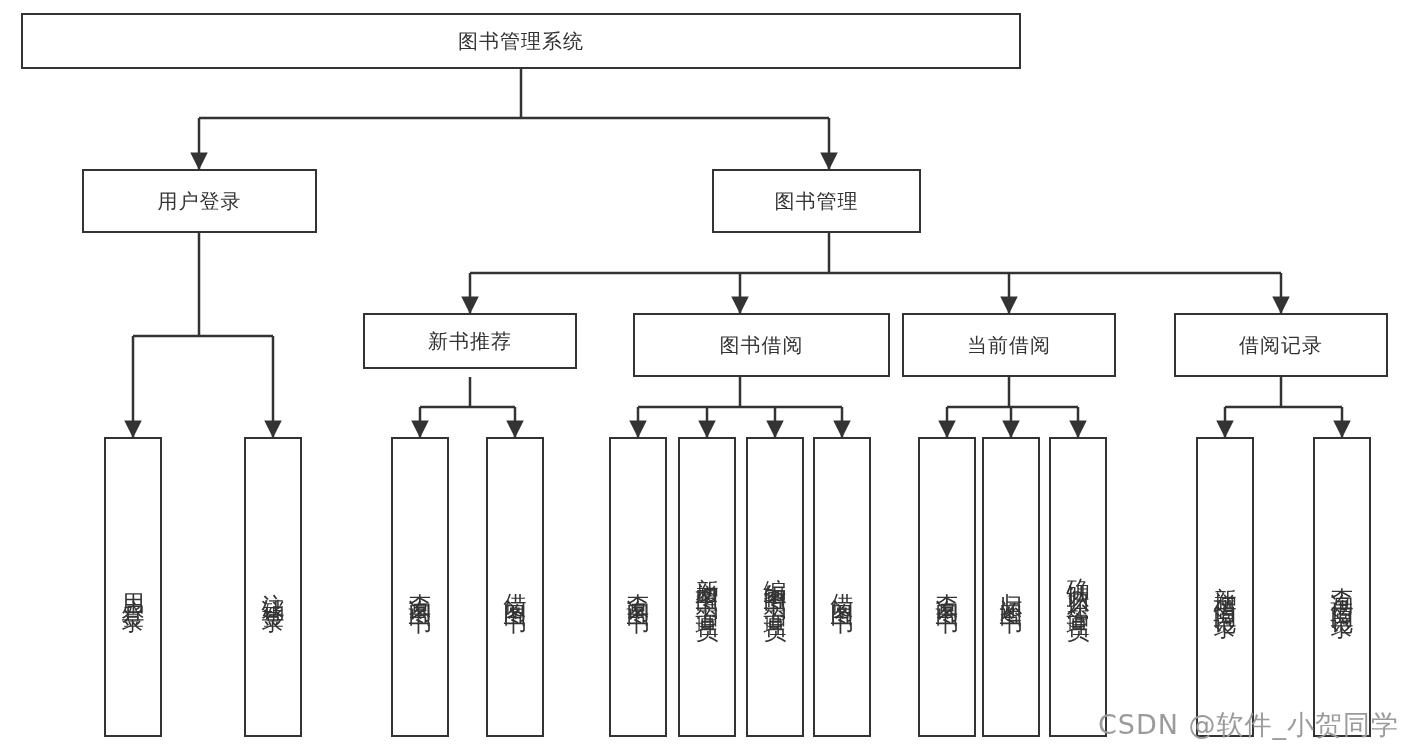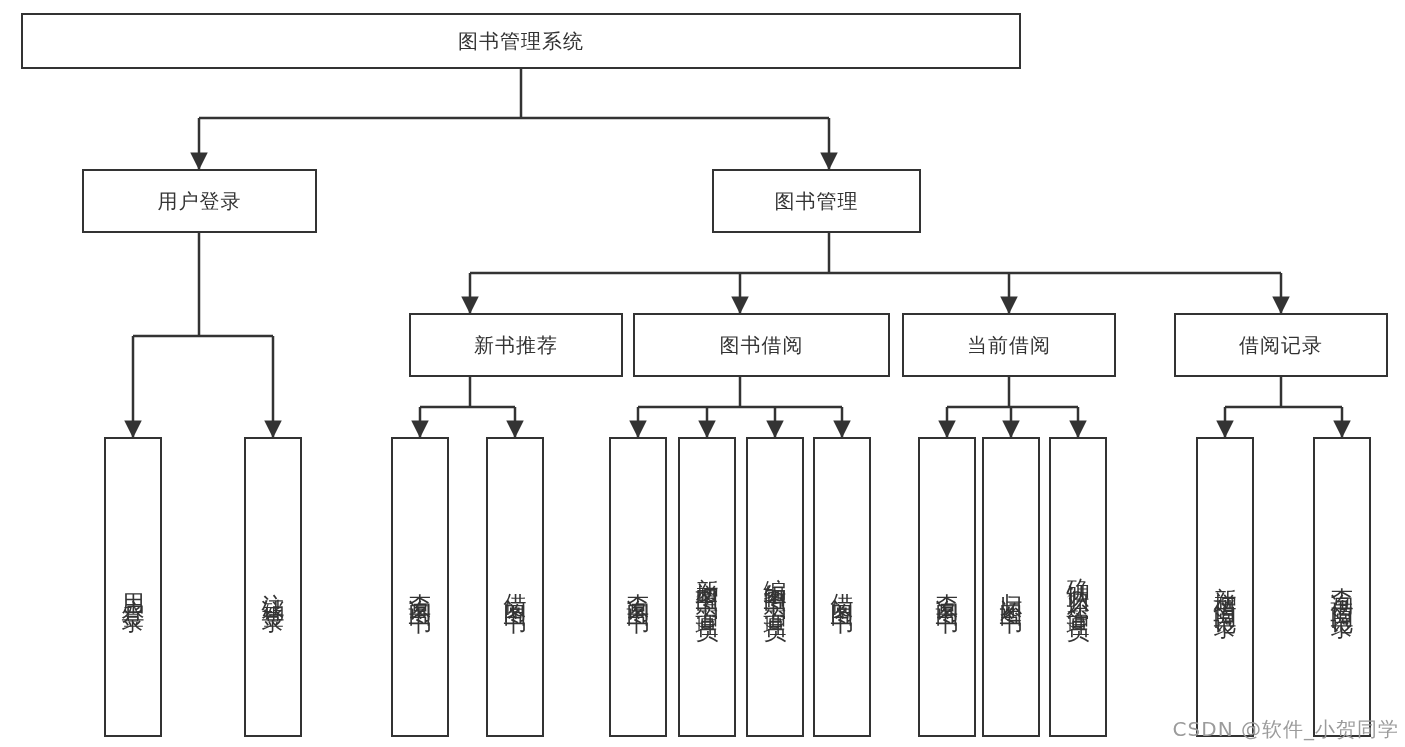--- a/index.html
+++ b/index.html
@@ -52,21 +52,21 @@
     text-orientation: mixed;
     font-size: 23px;
     letter-spacing: 6px;
     line-height: 1;
     white-space: nowrap;
   }
   #watermark {
     position: absolute;
     right: 6px;
     bottom: 4px;
-    font-size: 20px;
+    font-size: 27px;
     color: var(--watermark-color, #9b9b9b);
     letter-spacing: 1px;
     white-space: nowrap;
   }
 </style>
 </head>
 <body>
 
 <div id="stage" style="--line-color: #333333; --text-color: #333333; --watermark-color: #9b9b9b; --bg-color: #ffffff;">
 
@@ -117,21 +117,21 @@
     <span>图书管理系统</span>
   </div>
 
   <div class="node h-node" style="left:82px; top:169px; width:235px; height:64px;">
     <span>用户登录</span>
   </div>
   <div class="node h-node" style="left:712px; top:169px; width:209px; height:64px;">
     <span>图书管理</span>
   </div>
 
-  <div class="node h-node" style="left:363px; top:313px; width:214px; height:64px;margin-left:46px;">
+  <div class="node h-node" style="left:363px; top:313px; width:214px; height:56px;">
     <span>新书推荐</span>
   </div>
   <div class="node h-node" style="left:633px; top:313px; width:257px; height:64px;">
     <span>图书借阅</span>
   </div>
   <div class="node h-node" style="left:1174px; top:313px; width:214px; height:64px;">
     <span>借阅记录</span>
   </div>
   <div class="node h-node" style="left:902px; top:313px; width:214px; height:64px;">
     <span>当前借阅</span>

